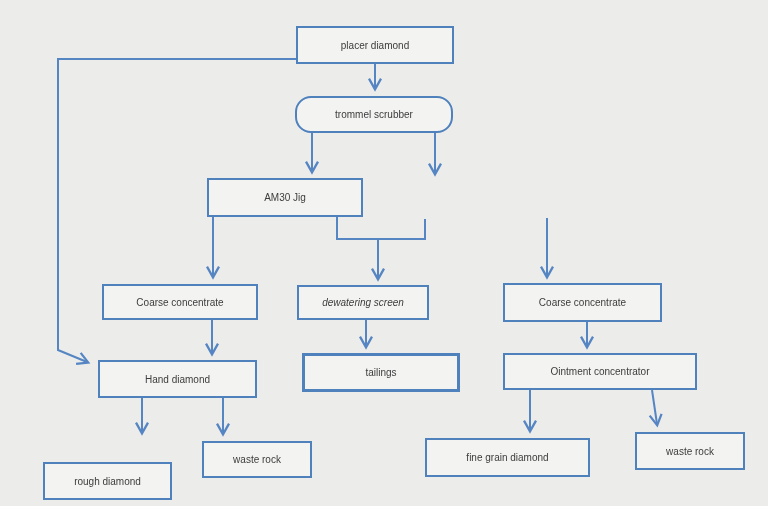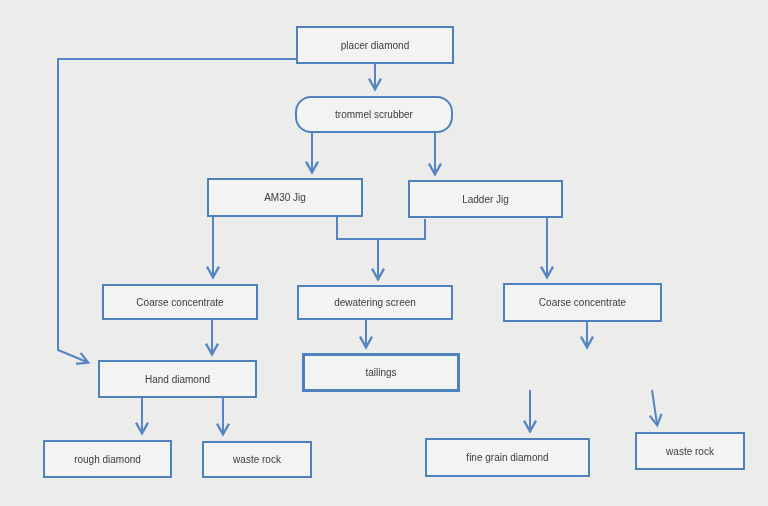--- a/index.html
+++ b/index.html
@@ -82,46 +82,46 @@
   </div>
 
   <div class="node" style="left:295px; top:96px;  width:158px; height:37px;border-radius:16px;">
     <span>trommel scrubber</span>
   </div>
 
   <div class="node" style="left:207px; top:178px; width:156px; height:39px;justify-content:center;">
     <span>AM30 Jig</span>
   </div>
 
-  <div class="node" style="left:408px; top:180px; width:155px; height:38px;">
-    <span>Ladder Jig</span>
-  </div>
 
   <div class="node" style="left:102px; top:284px; width:156px; height:36px;">
     <span>Coarse concentrate</span>
   </div>
 
-  <div class="node" style="left:297px; top:285px; width:156px; height:35px;">
+  <div class="node" style="left:297px; top:285px; width:132px; height:35px;font-style:italic;">
     <span>dewatering screen</span>
   </div>
 
   <div class="node" style="left:503px; top:283px; width:159px; height:39px;">
     <span>Coarse concentrate</span>
   </div>
 
   <div class="node" style="left:98px;  top:360px; width:159px; height:38px;">
     <span>Hand diamond</span>
   </div>
 
   <div class="node thick" style="left:302px; top:353px; width:158px; height:39px;">
     <span>tailings</span>
   </div>
 
+  <div class="node" style="left:503px; top:353px; width:194px; height:37px;">
+    <span>Ointment concentrator</span>
+  </div>
 
-  <div class="node" style="left:43px;  top:440px; width:129px; height:38px;">
+  <div class="node" style="left:43px;  top:462px; width:129px; height:38px;">
     <span>rough diamond</span>
   </div>
 
   <div class="node" style="left:202px; top:441px; width:110px; height:37px;">
     <span>waste rock</span>
   </div>
 
   <div class="node" style="left:425px; top:438px; width:165px; height:39px;">
     <span>fine grain diamond</span>
   </div>

